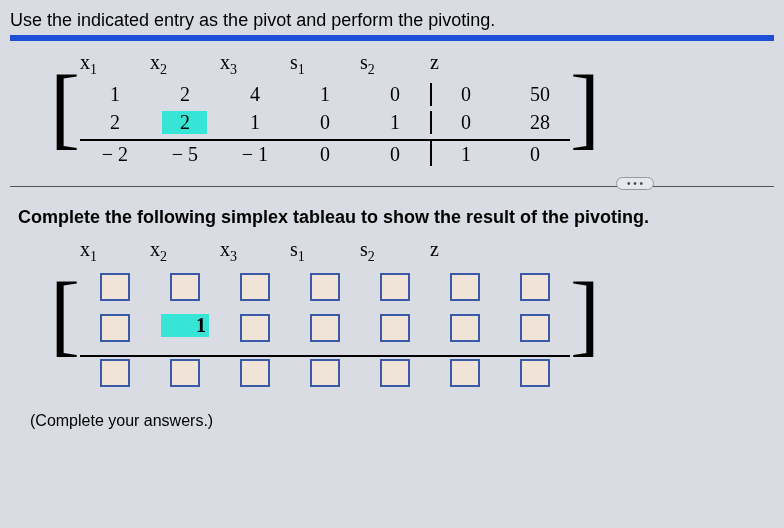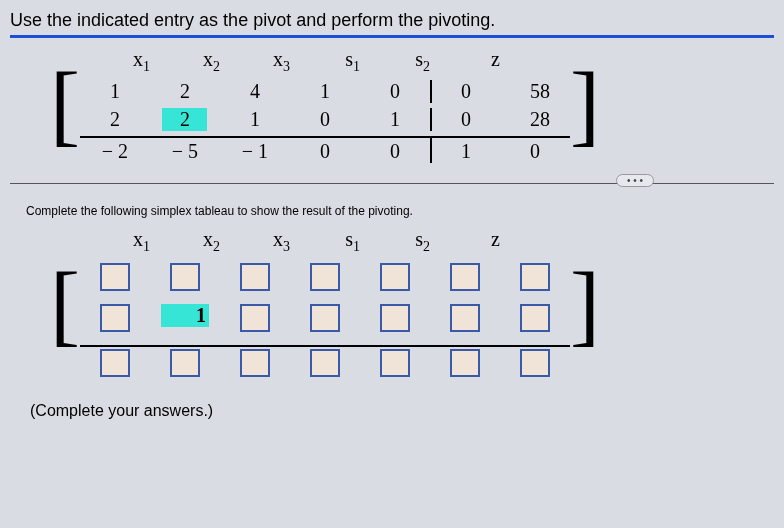--- a/index.html
+++ b/index.html
@@ -7,21 +7,21 @@
       padding: 10px;
       font-family: Arial, sans-serif;
       background-color: #d9dde3;
       width: 784px;
       height: 528px;
       box-sizing: border-box;
     }
     .instruction {
       font-size: 18px;
       color: #000;
-      border-bottom: 3px solid #1d4ed8;
+      border-bottom: 6px solid #1d4ed8;
       padding-bottom: 4px;
       margin-bottom: 10px;
     }
     .tableau-container {
       display: flex;
       align-items: center;
       margin: 10px 0 20px 40px;
     }
     .bracket {
       font-size: 90px;
@@ -35,21 +35,21 @@
       grid-template-columns: repeat(7, 70px);
       gap: 5px 0;
     }
     .tableau2 {
       display: grid;
       grid-template-columns: repeat(7, 70px);
       gap: 8px 0;
     }
     .hdr {
       font-size: 20px;
-      text-align: right;
+      text-align: left;
       font-family: "Times New Roman", serif;
     }
     .hdr sub { font-size: 14px; }
     .cell {
       font-size: 20px;
       text-align: center;
       font-family: "Times New Roman", serif;
     }
     .last-col {
       text-align: left;
@@ -78,23 +78,24 @@
       right: 120px;
       top: -10px;
       background: #e5e8ec;
       border: 1px solid #999;
       border-radius: 10px;
       padding: 0 10px;
       font-size: 10px;
       color: #444;
     }
     .instruction2 {
-      font-size: 12px;
+      font-size: 18px;
       color: #000;
-      margin: 20px 0 10px 16px;
+      margin: 20px 0 10px 8px;
+      font-weight: bold;
     }
     .input-box {
       width: 26px;
       height: 24px;
       border: 2px solid #3a5aa8;
       background: #f0e4d8;
       display: inline-block;
     }
     .pivot-fixed {
       background-color: #36e5d5;
@@ -125,21 +126,21 @@
     <div class="hdr"><span>s</span><sub>2</sub></div>
     <div class="hdr">z</div>
     <div class="hdr"></div>
 
     <div class="cell">1</div>
     <div class="cell">2</div>
     <div class="cell">4</div>
     <div class="cell">1</div>
     <div class="cell">0</div>
     <div class="cell vsep">0</div>
-    <div class="cell last-col">58</div>
+    <div class="cell last-col">50</div>
 
     <div class="cell">2</div>
     <div class="cell"><span class="pivot-highlight">2</span></div>
     <div class="cell">1</div>
     <div class="cell">0</div>
     <div class="cell">1</div>
     <div class="cell vsep">0</div>
     <div class="cell last-col">28</div>
 
     <div class="cell row-bottom">− 2</div>

